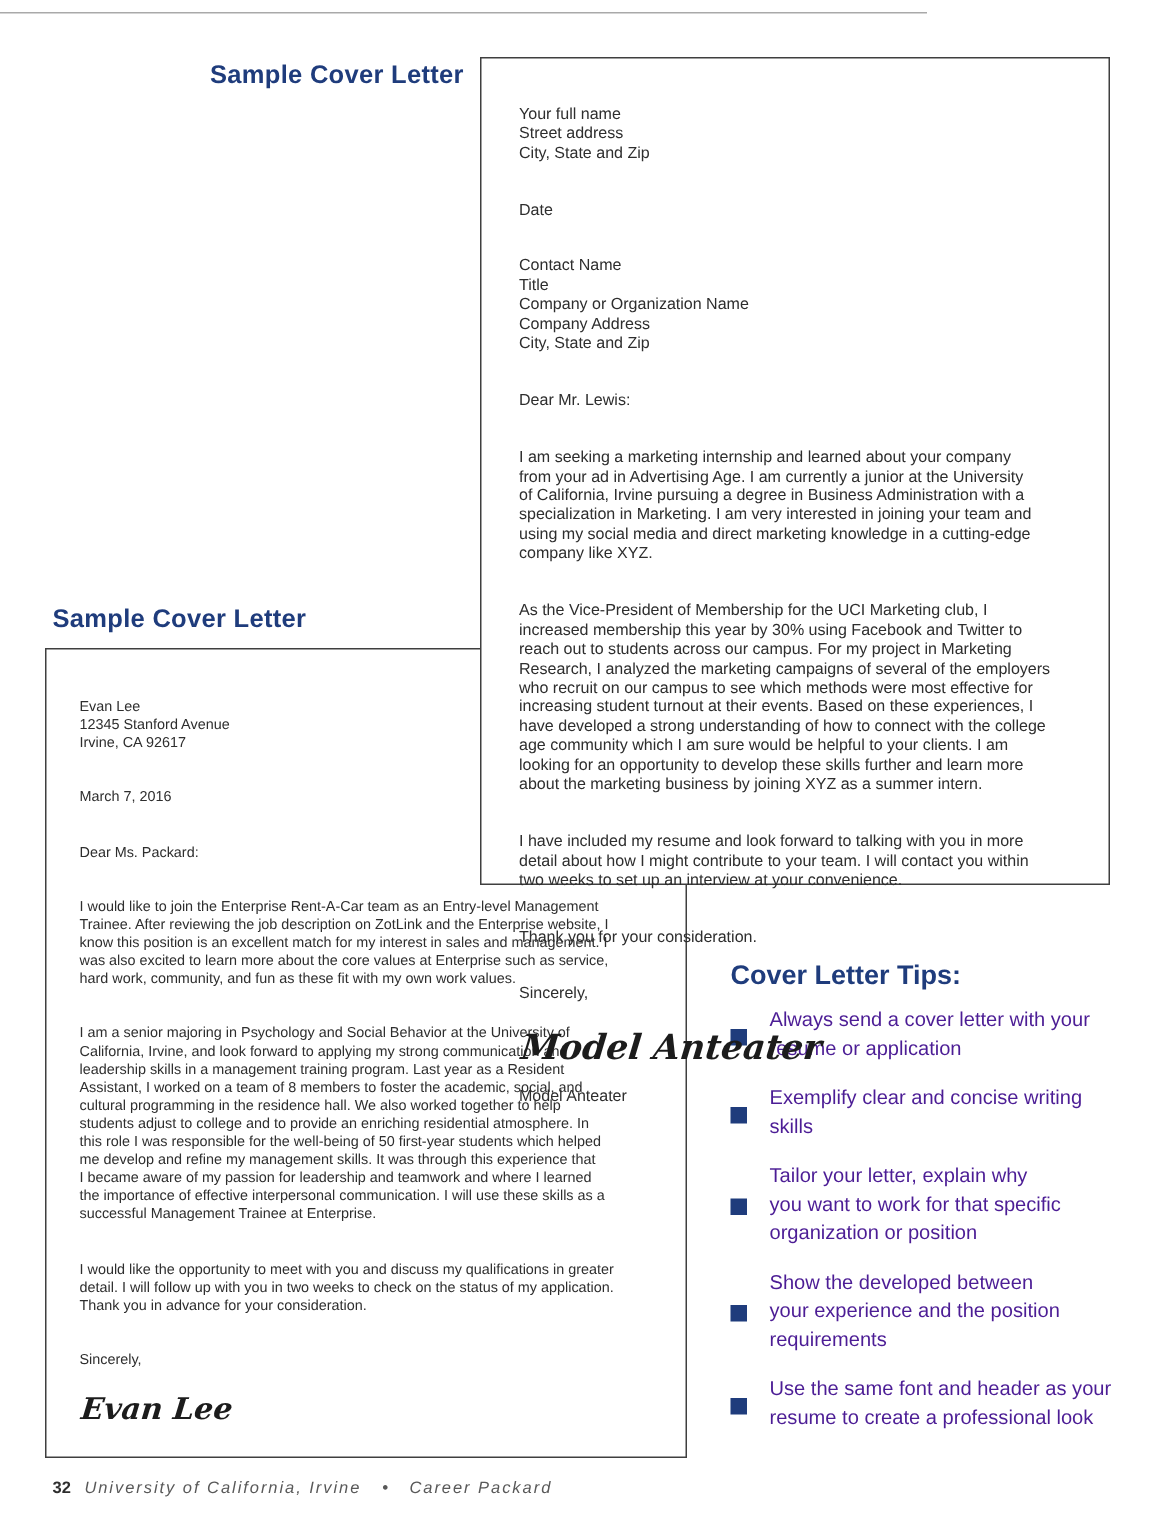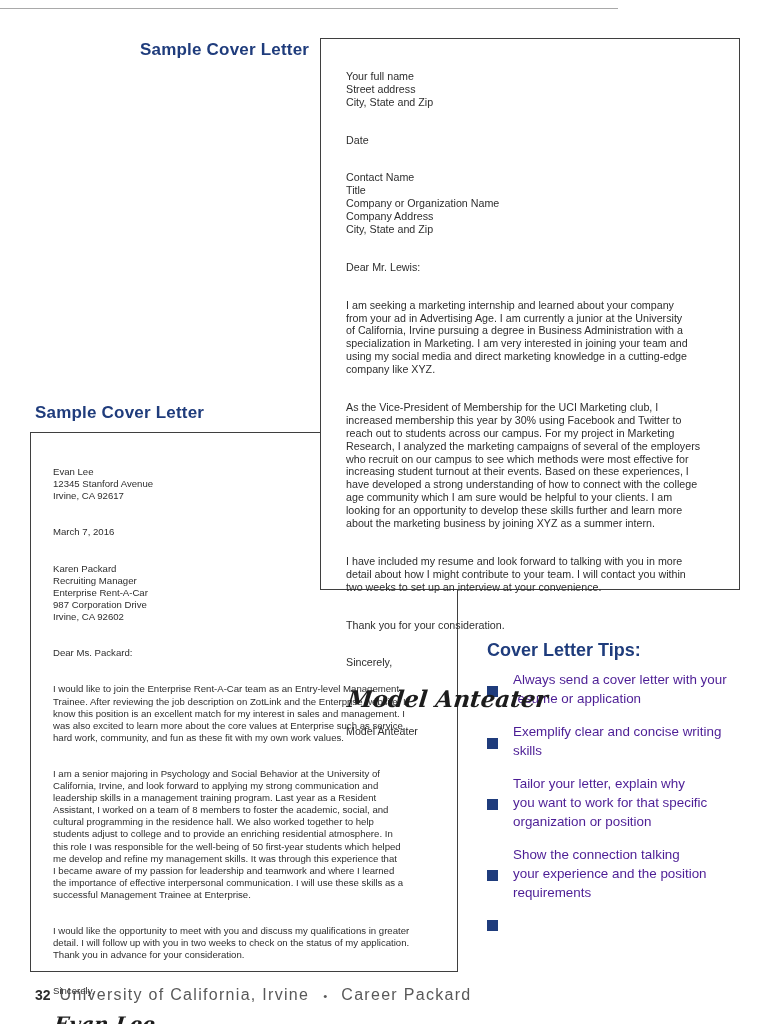--- a/index.html
+++ b/index.html
@@ -56,24 +56,24 @@
     font-size:13.4px; line-height:19px; color:#4c1d95; white-space:pre-line;
   }
   .tip-bullet {
     width:11px; height:11px; background:#1f3c7c; flex:none; margin-top:4px;
   }
 
   .footer {
     position:absolute; left:35px; top:986px; display:flex; align-items:baseline;
   }
   .footer-pagenum {
-    font-weight:bold; font-size:14px; color:#2e2e2e; margin-right:9px;
+    font-weight:bold; font-size:11px; color:#2e2e2e; margin-right:9px;
   }
   .footer-meta {
-    font-size:16px; letter-spacing:1.3px; color:#595959;
+    font-size:11px; letter-spacing:1.3px; color:#595959;font-style:italic;
   }
   .footer-sep { margin:0 14px; font-size:11.5px; color:#595959; }
 </style>
 </head>
 <body>
 
 <div class="page">
 
   <div class="top-rule"></div>
 
@@ -115,25 +115,20 @@
     <div class="typed-name">Model Anteater</div>
   </div>
 
   <h1 class="section-heading heading-mid">Sample Cover Letter</h1>
 
   <div class="letter-box box-bottom">
     <div class="block">Evan Lee
 12345 Stanford Avenue
 Irvine, CA 92617</div>
     <div class="block">March 7, 2016</div>
-    <div class="block">Karen Packard
-Recruiting Manager
-Enterprise Rent-A-Car
-987 Corporation Drive
-Irvine, CA 92602</div>
     <div class="block">Dear Ms. Packard:</div>
     <div class="block">I would like to join the Enterprise Rent-A-Car team as an Entry-level Management
 Trainee. After reviewing the job description on ZotLink and the Enterprise website, I
 know this position is an excellent match for my interest in sales and management. I
 was also excited to learn more about the core values at Enterprise such as service,
 hard work, community, and fun as these fit with my own work values.</div>
     <div class="block">I am a senior majoring in Psychology and Social Behavior at the University of
 California, Irvine, and look forward to applying my strong communication and
 leadership skills in a management training program. Last year as a Resident
 Assistant, I worked on a team of 8 members to foster the academic, social, and
@@ -166,26 +161,28 @@
 skills</span>
     </div>
     <div class="tip">
       <span class="tip-bullet"></span>
       <span>Tailor your letter, explain why
 you want to work for that specific
 organization or position</span>
     </div>
     <div class="tip">
       <span class="tip-bullet"></span>
-      <span>Show the connection talking
+      <span>Show the developed between
 your experience and the position
 requirements</span>
     </div>
     <div class="tip">
       <span class="tip-bullet"></span>
+      <span>Use the same font and header as your
+resume to create a professional look</span>
     </div>
   </aside>
 
   <footer class="footer">
     <span class="footer-pagenum">32</span>
     <span class="footer-meta">University of California, Irvine</span>
     <span class="footer-sep">•</span>
     <span class="footer-meta">Career Packard</span>
   </footer>
 

